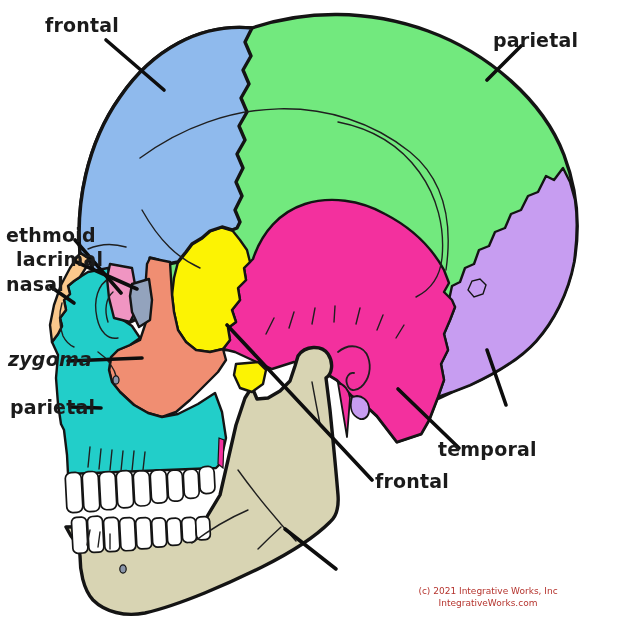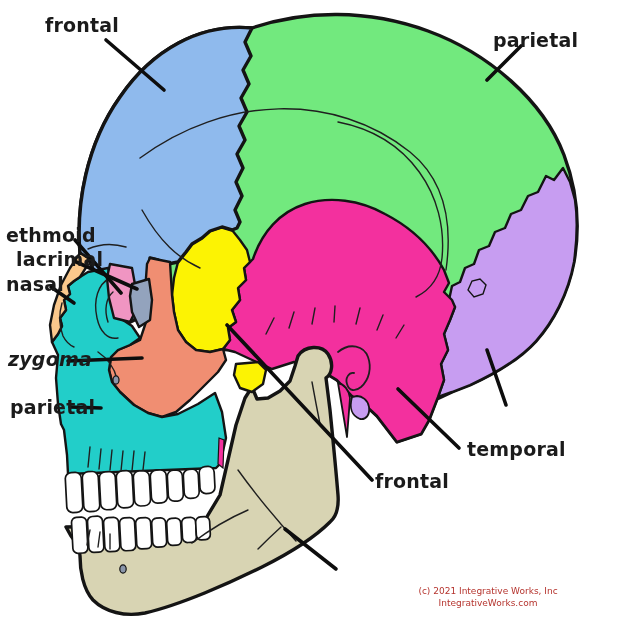--- a/index.html
+++ b/index.html
@@ -172,14 +172,14 @@
   </svg>
 
   <div class="bone-label" style="left:45px;  top:16px;">frontal</div>
   <div class="bone-label" style="left:493px; top:23px;margin-top:8px;">parietal</div>
   <div class="bone-label" style="left:6px;   top:226px;">ethmoid</div>
   <div class="bone-label" style="left:16px;   top:250px;">lacrimal</div>
   <div class="bone-label" style="left:6px;   top:275px;">nasal</div>
   <div class="bone-label" style="left:8px;   top:350px;font-style:italic;">zygoma</div>
   <div class="bone-label" style="left:10px;  top:398px;">parietal</div>
   <div class="bone-label" style="left:375px; top:472px;">frontal</div>
-  <div class="bone-label" style="left:467px; top:440px;text-align:center;">temporal</div>
+  <div class="bone-label" style="left:438px; top:440px;text-align:center;">temporal</div>
 </div>
 
 </body></html>

